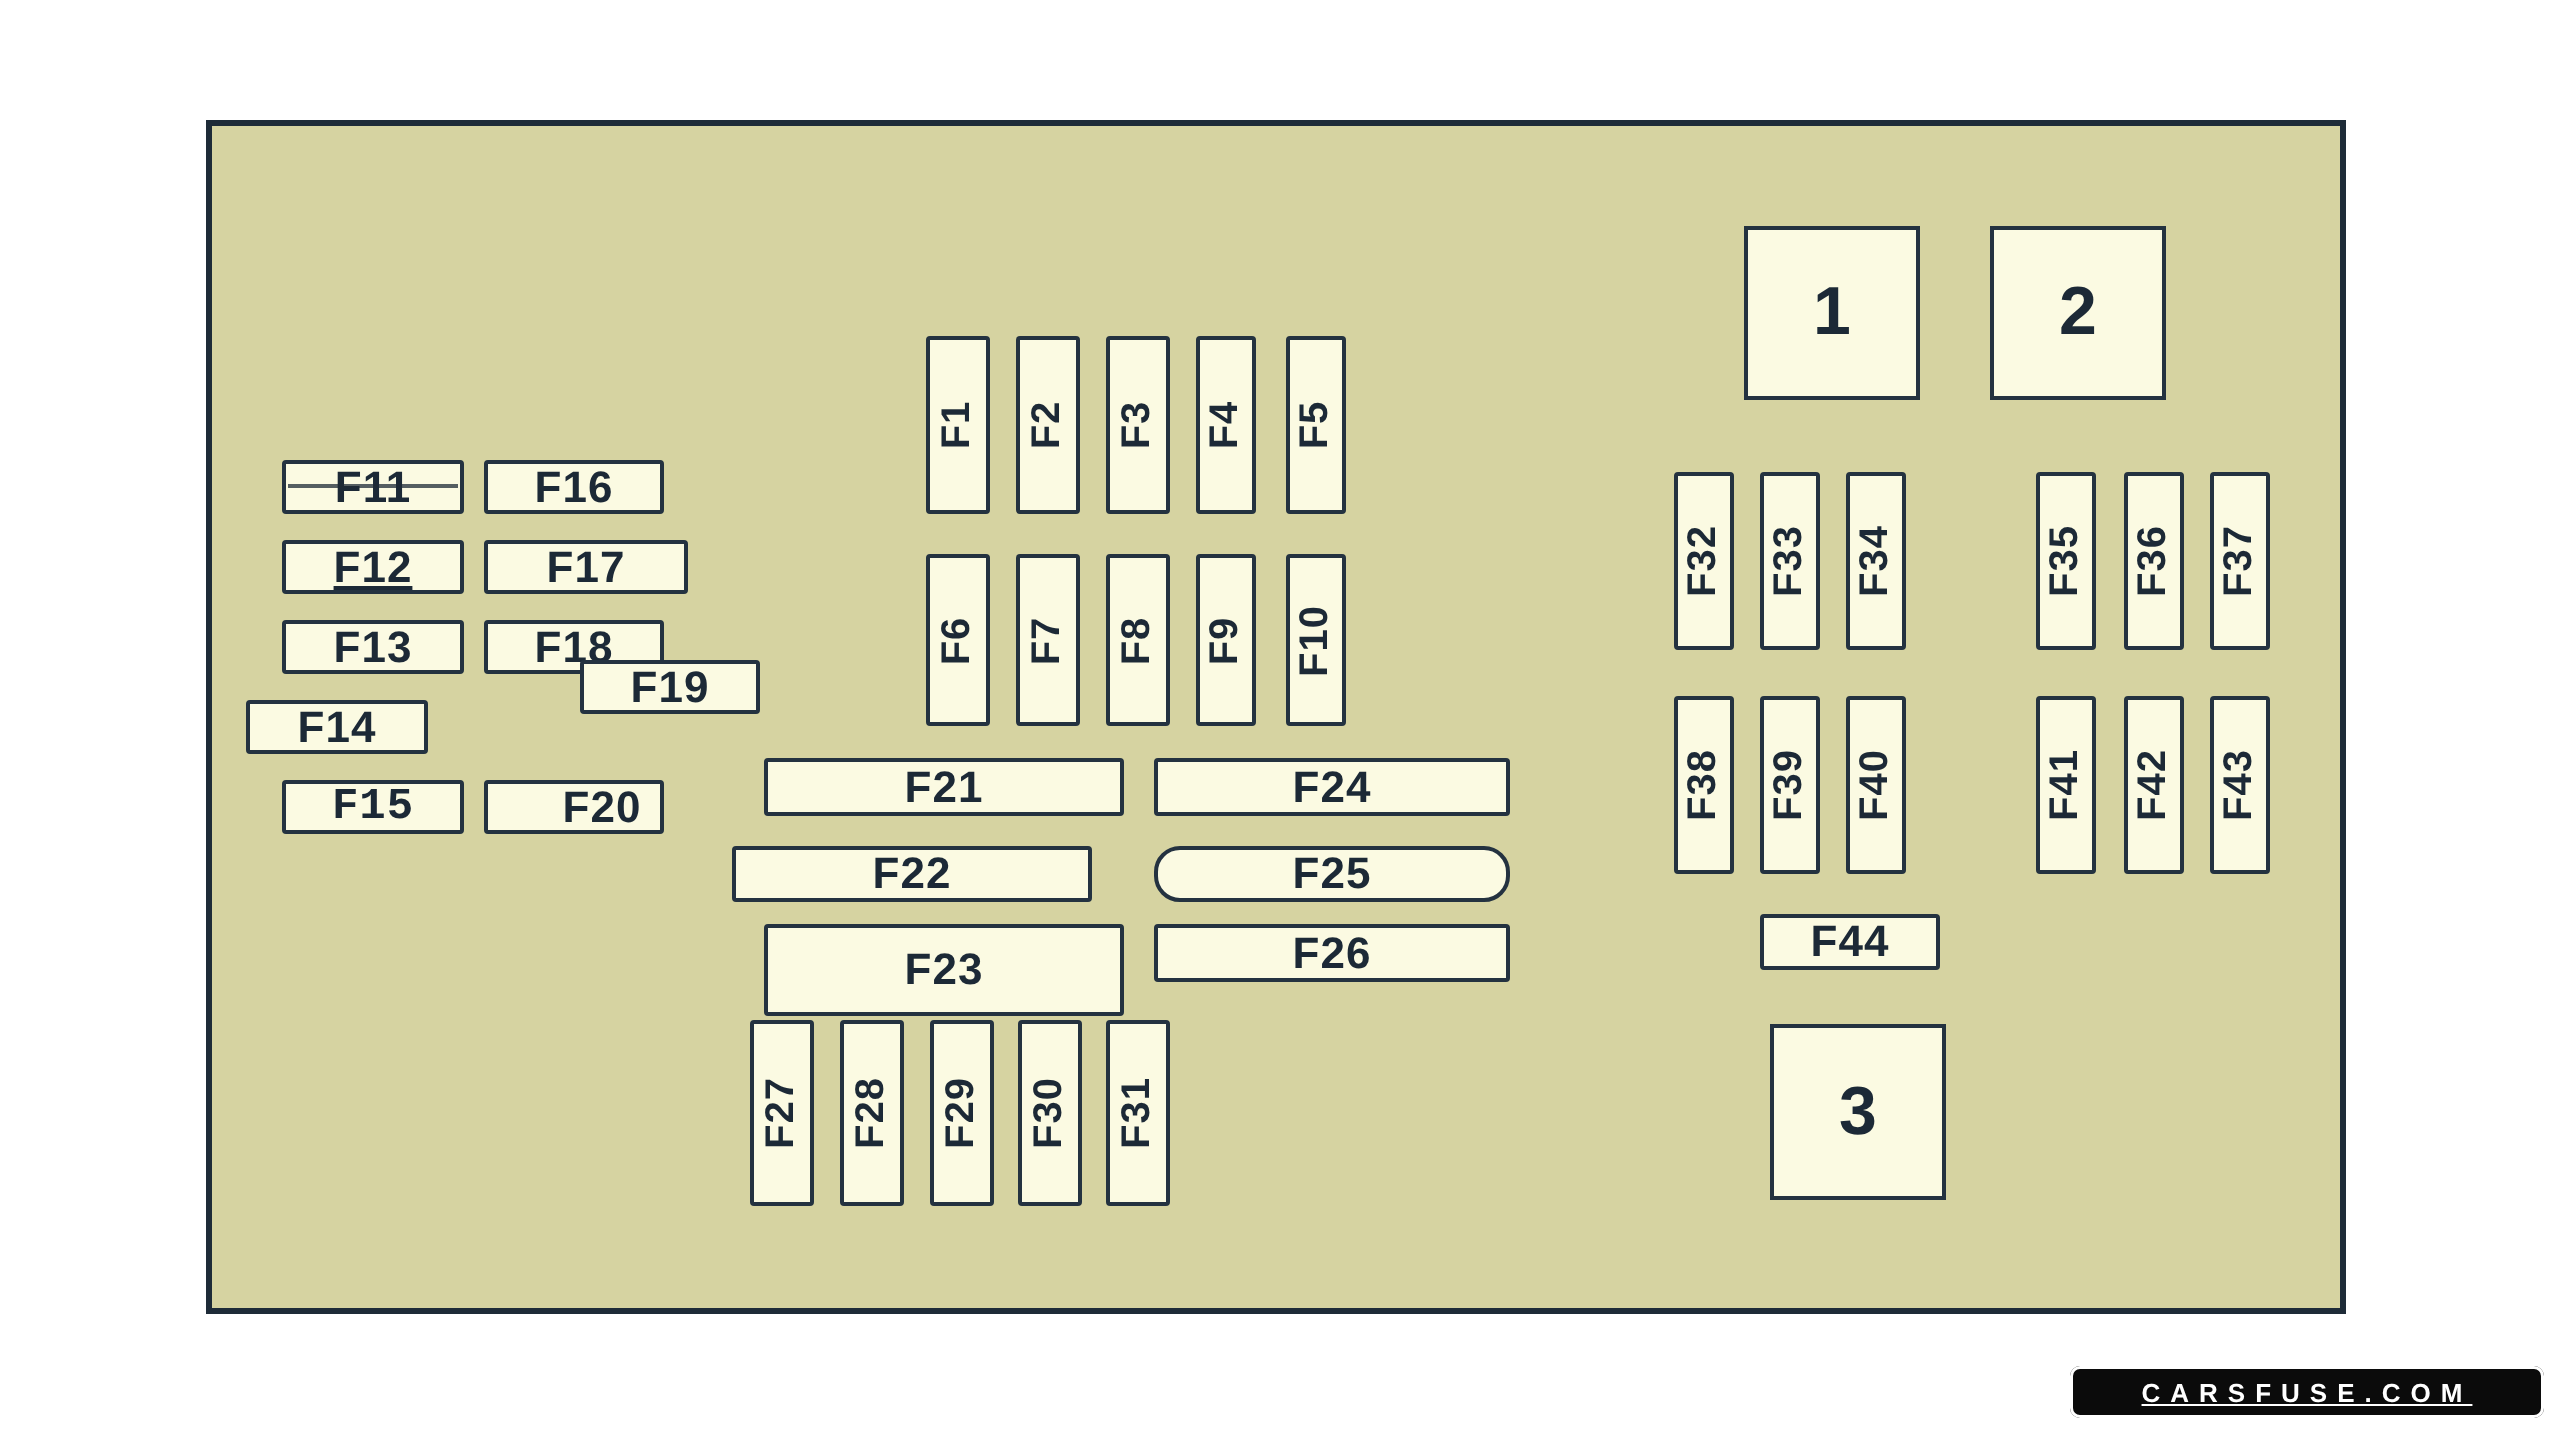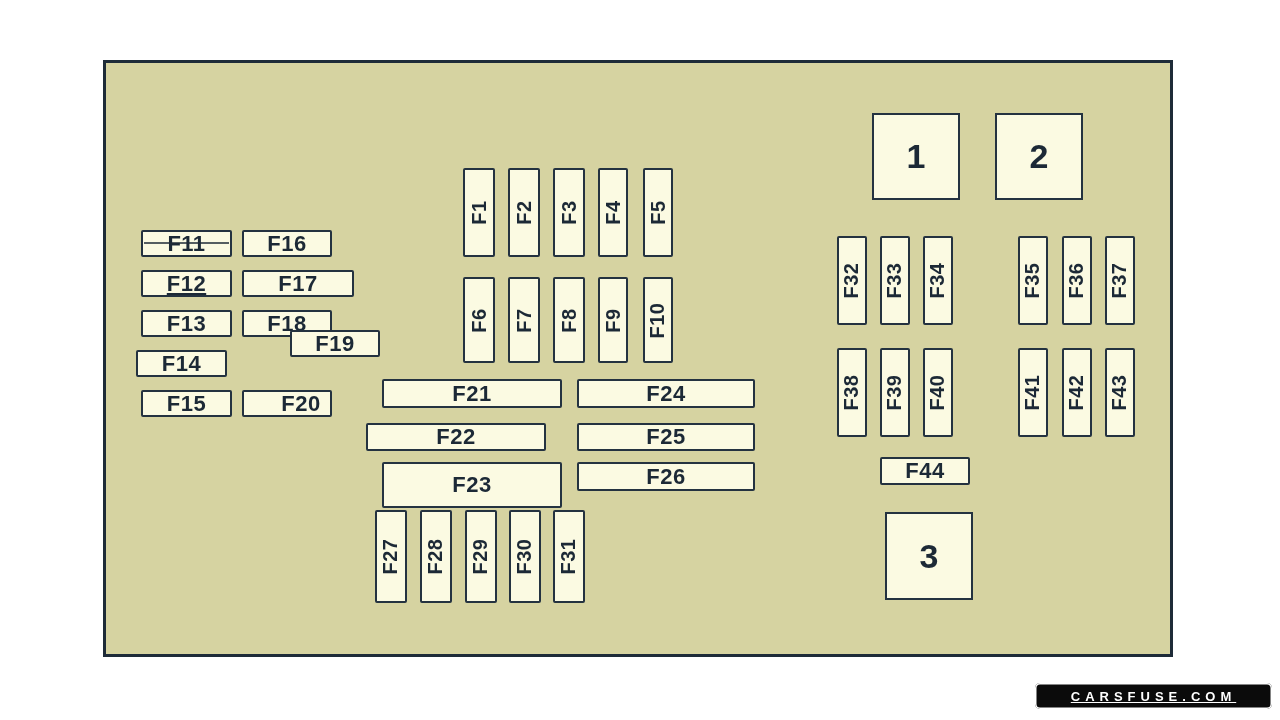--- a/index.html
+++ b/index.html
@@ -56,30 +56,30 @@
   <div id="fuse-layer">
       <div class="fuse h strike" style="left: 141px; top: 230px; width: 91px; height: 27px;">
         <span>F11</span>
       </div>
       <div class="fuse h" style="left: 141px; top: 270px; width: 91px; height: 27px; text-decoration: underline;">
         <span>F12</span>
       </div>
       <div class="fuse h" style="left: 141px; top: 310px; width: 91px; height: 27px; text-align: center;">
         <span>F13</span>
       </div>
-      <div class="fuse h" style="left: 136px; top: 350px; width: 91px; height: 27px; align-items: center;">
+      <div class="fuse h" style="left: 123px; top: 350px; width: 91px; height: 27px; align-items: center;">
         <span>F14</span>
       </div>
-      <div class="fuse h" style="left: 141px; top: 390px; width: 91px; height: 27px;">
+      <div class="fuse h" style="left: 141px; top: 390px; width: 91px; height: 27px; font-family: Liberation Mono, monospace;">
         <span>F15</span>
       </div>
       <div class="fuse h" style="left: 242px; top: 230px; width: 90px; height: 27px;">
         <span>F16</span>
       </div>
-      <div class="fuse h" style="left: 242px; top: 270px; width: 112px; height: 27px;">
+      <div class="fuse h" style="left: 242px; top: 270px; width: 102px; height: 27px;">
         <span>F17</span>
       </div>
       <div class="fuse h" style="left: 242px; top: 310px; width: 90px; height: 27px; justify-content: center;">
         <span>F18</span>
       </div>
       <div class="fuse h" style="left: 242px; top: 330px; width: 90px; height: 27px; margin-left: 48px;">
         <span>F19</span>
       </div>
       <div class="fuse h" style="left: 242px; top: 390px; width: 90px; height: 27px; padding-left: 28px;">
         <span>F20</span>
@@ -119,21 +119,21 @@
       </div>
       <div class="fuse wide" style="left: 366px; top: 423px; width: 180px; height: 28px;">
         <span>F22</span>
       </div>
       <div class="fuse wide" style="left: 382px; top: 462px; width: 180px; height: 46px; align-items: center;">
         <span>F23</span>
       </div>
       <div class="fuse wide" style="left: 577px; top: 379px; width: 178px; height: 29px;">
         <span>F24</span>
       </div>
-      <div class="fuse wide" style="left: 577px; top: 423px; width: 178px; height: 28px;">
+      <div class="fuse wide" style="left: 577px; top: 423px; width: 178px; height: 28px; border-radius: 13px;">
         <span>F25</span>
       </div>
       <div class="fuse wide" style="left: 577px; top: 462px; width: 178px; height: 29px;">
         <span>F26</span>
       </div>
       <div class="fuse v" style="left: 375px; top: 510px; width: 32px; height: 93px;">
         <span>F27</span>
       </div>
       <div class="fuse v" style="left: 420px; top: 510px; width: 32px; height: 93px;">
         <span>F28</span>

